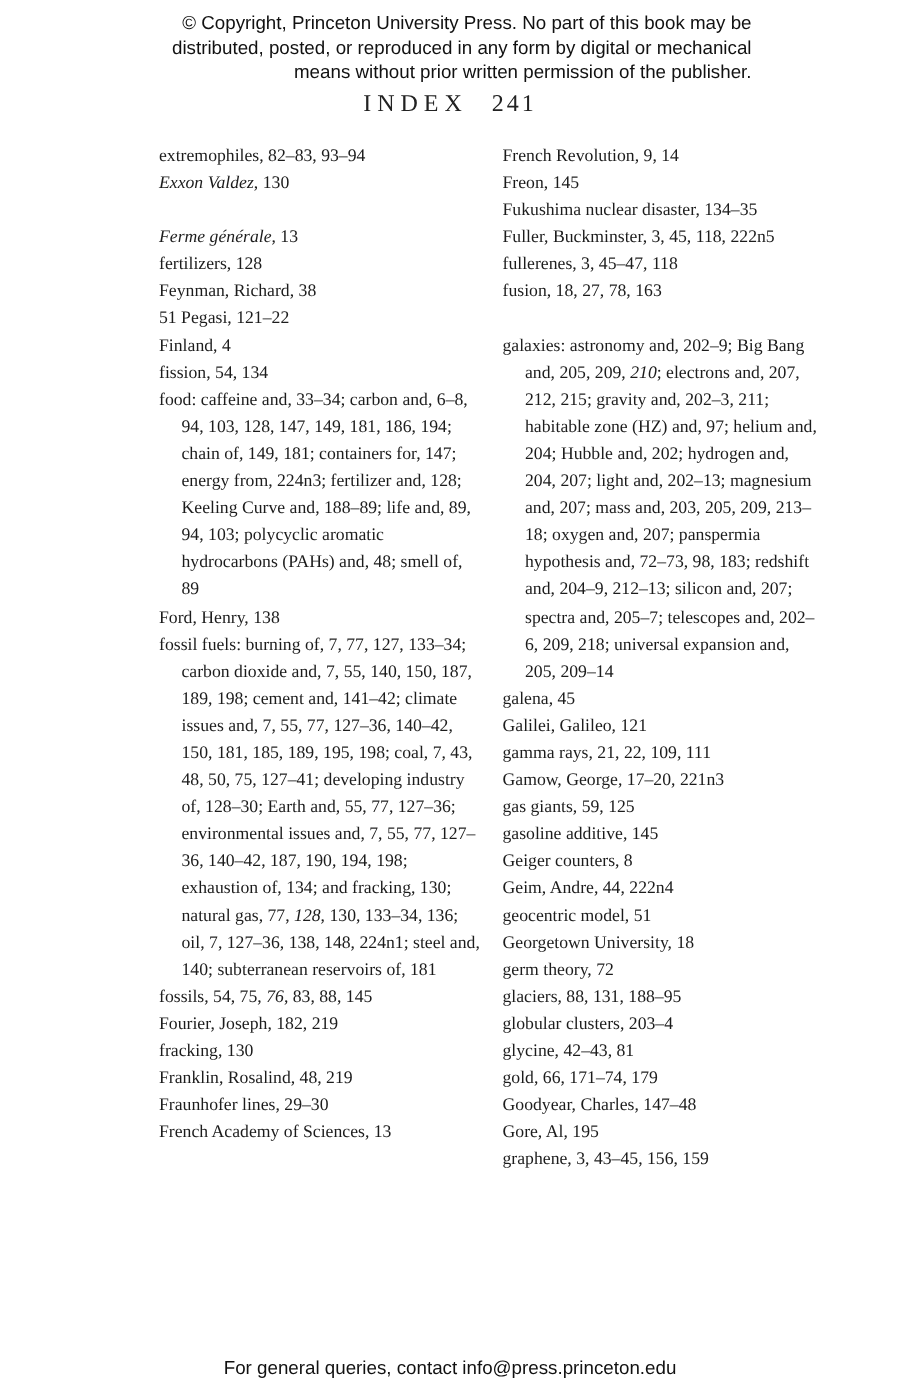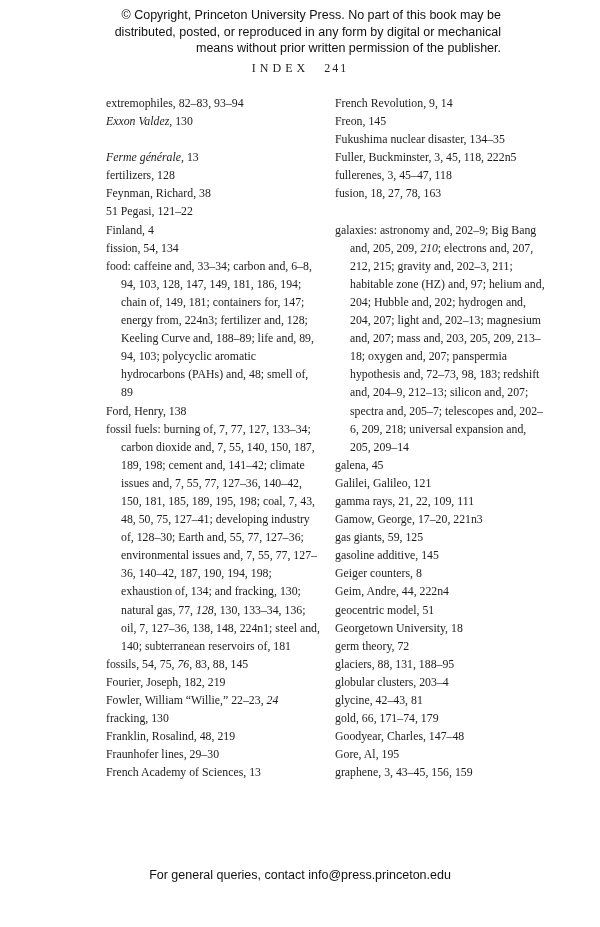--- a/index.html
+++ b/index.html
@@ -25,42 +25,42 @@
     line-height: 16.5px;
     color: #111111;
     text-align: right;
   }
   .running-head {
     position: absolute;
     top: 61px; left: 0;
     width: 600px;
     text-align: center;
     font-family: "Liberation Serif", serif;
-    font-size: 12px;
+    font-size: 16px;
     color: #222222;
   }
   .head-title { letter-spacing: 4px; }
   .head-page  { margin-left: 12px; letter-spacing: 2px; }
   .columns {
     position: absolute;
     top: 94px; left: 106px;
     display: flex;
     gap: 15px;
     font-family: "Liberation Serif", serif;
     font-size: 11.8px;
     line-height: 18.1px;
     color: #1c1c1c;
   }
   .col { width: 214px; }
   .entry { padding-left: 15px; text-indent: -15px; }
   .entry.gap { margin-top: 18px; }
   .it { font-style: italic; text-align: right; }
   .footer {
     position: absolute;
-    top: 868px; left: 0;
+    top: 905px; left: 0;
     width: 600px;
     text-align: center;
     font-family: "Liberation Sans", sans-serif;
     font-size: 12.5px;
     color: #111111;
   }
 </style>
 </head>
 <body>
 
@@ -81,21 +81,20 @@
         <div class="entry"><span>fertilizers, 128</span></div>
         <div class="entry"><span>Feynman, Richard, 38</span></div>
         <div class="entry"><span>51 Pegasi, 121–22</span></div>
         <div class="entry"><span>Finland, 4</span></div>
         <div class="entry"><span>fission, 54, 134</span></div>
         <div class="entry"><span>food: caffeine and, 33–34; carbon and, 6–8, 94, 103, 128, 147, 149, 181, 186, 194; chain of, 149, 181; containers for, 147; energy from, 224n3; fertilizer and, 128; Keeling Curve and, 188–89; life and, 89, 94, 103; polycyclic aromatic hydrocarbons (PAHs) and, 48; smell of, 89</span></div>
         <div class="entry"><span>Ford, Henry, 138</span></div>
         <div class="entry"><span>fossil fuels: burning of, 7, 77, 127, 133–34; carbon dioxide and, 7, 55, 140, 150, 187, 189, 198; cement and, 141–42; climate issues and, 7, 55, 77, 127–36, 140–42, 150, 181, 185, 189, 195, 198; coal, 7, 43, 48, 50, 75, 127–41; developing industry of, 128–30; Earth and, 55, 77, 127–36; environmental issues and, 7, 55, 77, 127–36, 140–42, 187, 190, 194, 198; exhaustion of, 134; and fracking, 130; natural gas, 77, </span><span class="it">128</span><span>, 130, 133–34, 136; oil, 7, 127–36, 138, 148, 224n1; steel and, 140; subterranean reservoirs of, 181</span></div>
         <div class="entry"><span>fossils, 54, 75, </span><span class="it">76</span><span>, 83, 88, 145</span></div>
         <div class="entry"><span>Fourier, Joseph, 182, 219</span></div>
-        <div class="entry"><span>Fowler, William “Willie,” 22–23, </span><span class="it">24</span></div>
         <div class="entry"><span>fracking, 130</span></div>
         <div class="entry"><span>Franklin, Rosalind, 48, 219</span></div>
         <div class="entry"><span>Fraunhofer lines, 29–30</span></div>
         <div class="entry"><span>French Academy of Sciences, 13</span></div>
       </div>
     <div class="col">
         <div class="entry"><span>French Revolution, 9, 14</span></div>
         <div class="entry"><span>Freon, 145</span></div>
         <div class="entry"><span>Fukushima nuclear disaster, 134–35</span></div>
         <div class="entry"><span>Fuller, Buckminster, 3, 45, 118, 222n5</span></div>

